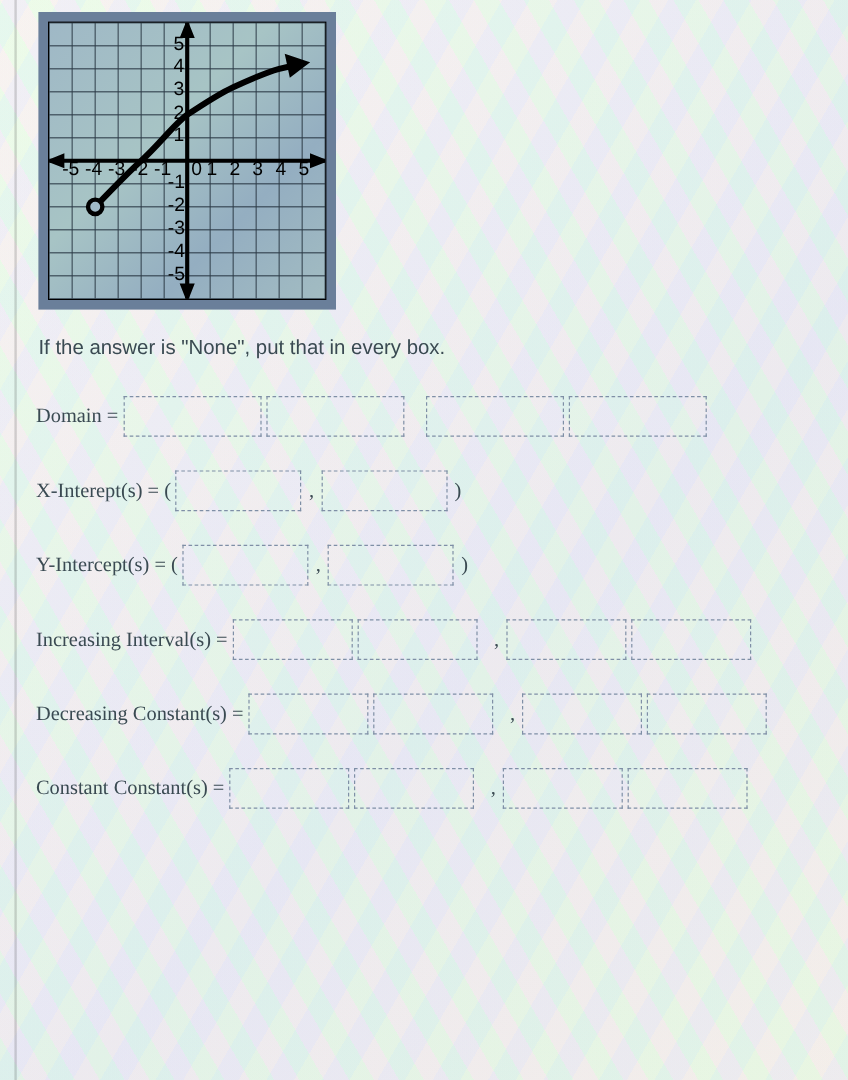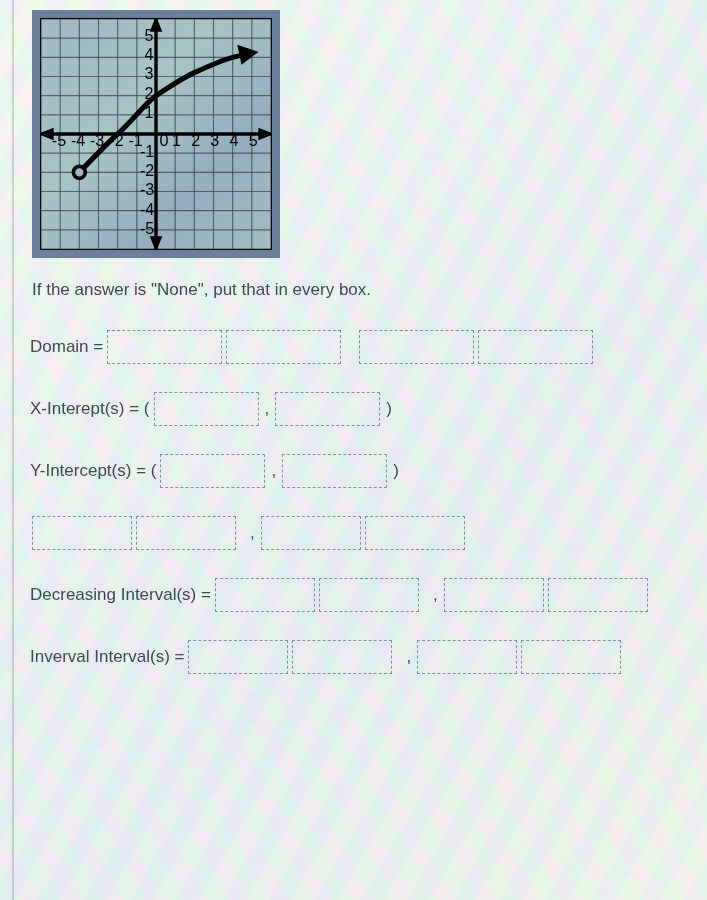--- a/index.html
+++ b/index.html
@@ -73,20 +73,21 @@
     margin: 18px 2px 30px 2px;
     font-size: 17px;
     color: #3a4a52;
   }
 
   .row {
     display: flex;
     align-items: center;
     margin-bottom: 28px;
     flex-wrap: nowrap;
+    font-family: Liberation Serif, serif;
   }
   .row .label {
     color: #3a4a52;
     font-size: 17px;
     white-space: nowrap;
     margin-right: 2px;
   }
   .punct {
     color: #3a4a52;
     font-size: 17px;
@@ -221,40 +222,41 @@
 
   <div class="row">
     <span class="label">Y-Intercept(s) = (</span>
     <input class="box" style="width: 105px;" value="">
     <span class="punct">,</span>
     <input class="box" style="width: 105px;" value="">
     <span class="punct">)</span>
   </div>
 
   <div class="row">
+    <span class="label">Increasing Interval(s) =</span>
     <input class="box" style="width: 100px;" value="">
     <input class="box" style="width: 100px;" value="">
     <span class="gap8"></span>
     <span class="punct">,</span>
     <input class="box" style="width: 100px;" value="">
     <input class="box" style="width: 100px;" value="">
   </div>
 
   <div class="row">
-    <span class="label">Decreasing Interval(s) =</span>
+    <span class="label">Decreasing Constant(s) =</span>
     <input class="box" style="width: 100px;" value="">
     <input class="box" style="width: 100px;" value="">
     <span class="gap8"></span>
     <span class="punct">,</span>
     <input class="box" style="width: 100px;" value="">
     <input class="box" style="width: 100px;" value="">
   </div>
 
   <div class="row" style="margin-bottom:8px">
-    <span class="label">Inverval Interval(s) =</span>
+    <span class="label">Constant Constant(s) =</span>
     <input class="box" style="width: 100px;" value="">
     <input class="box" style="width: 100px;" value="">
     <span class="gap8"></span>
     <span class="punct">,</span>
     <input class="box" style="width: 100px;" value="">
     <input class="box" style="width: 100px;" value="">
   </div>
 
 </div>
 

